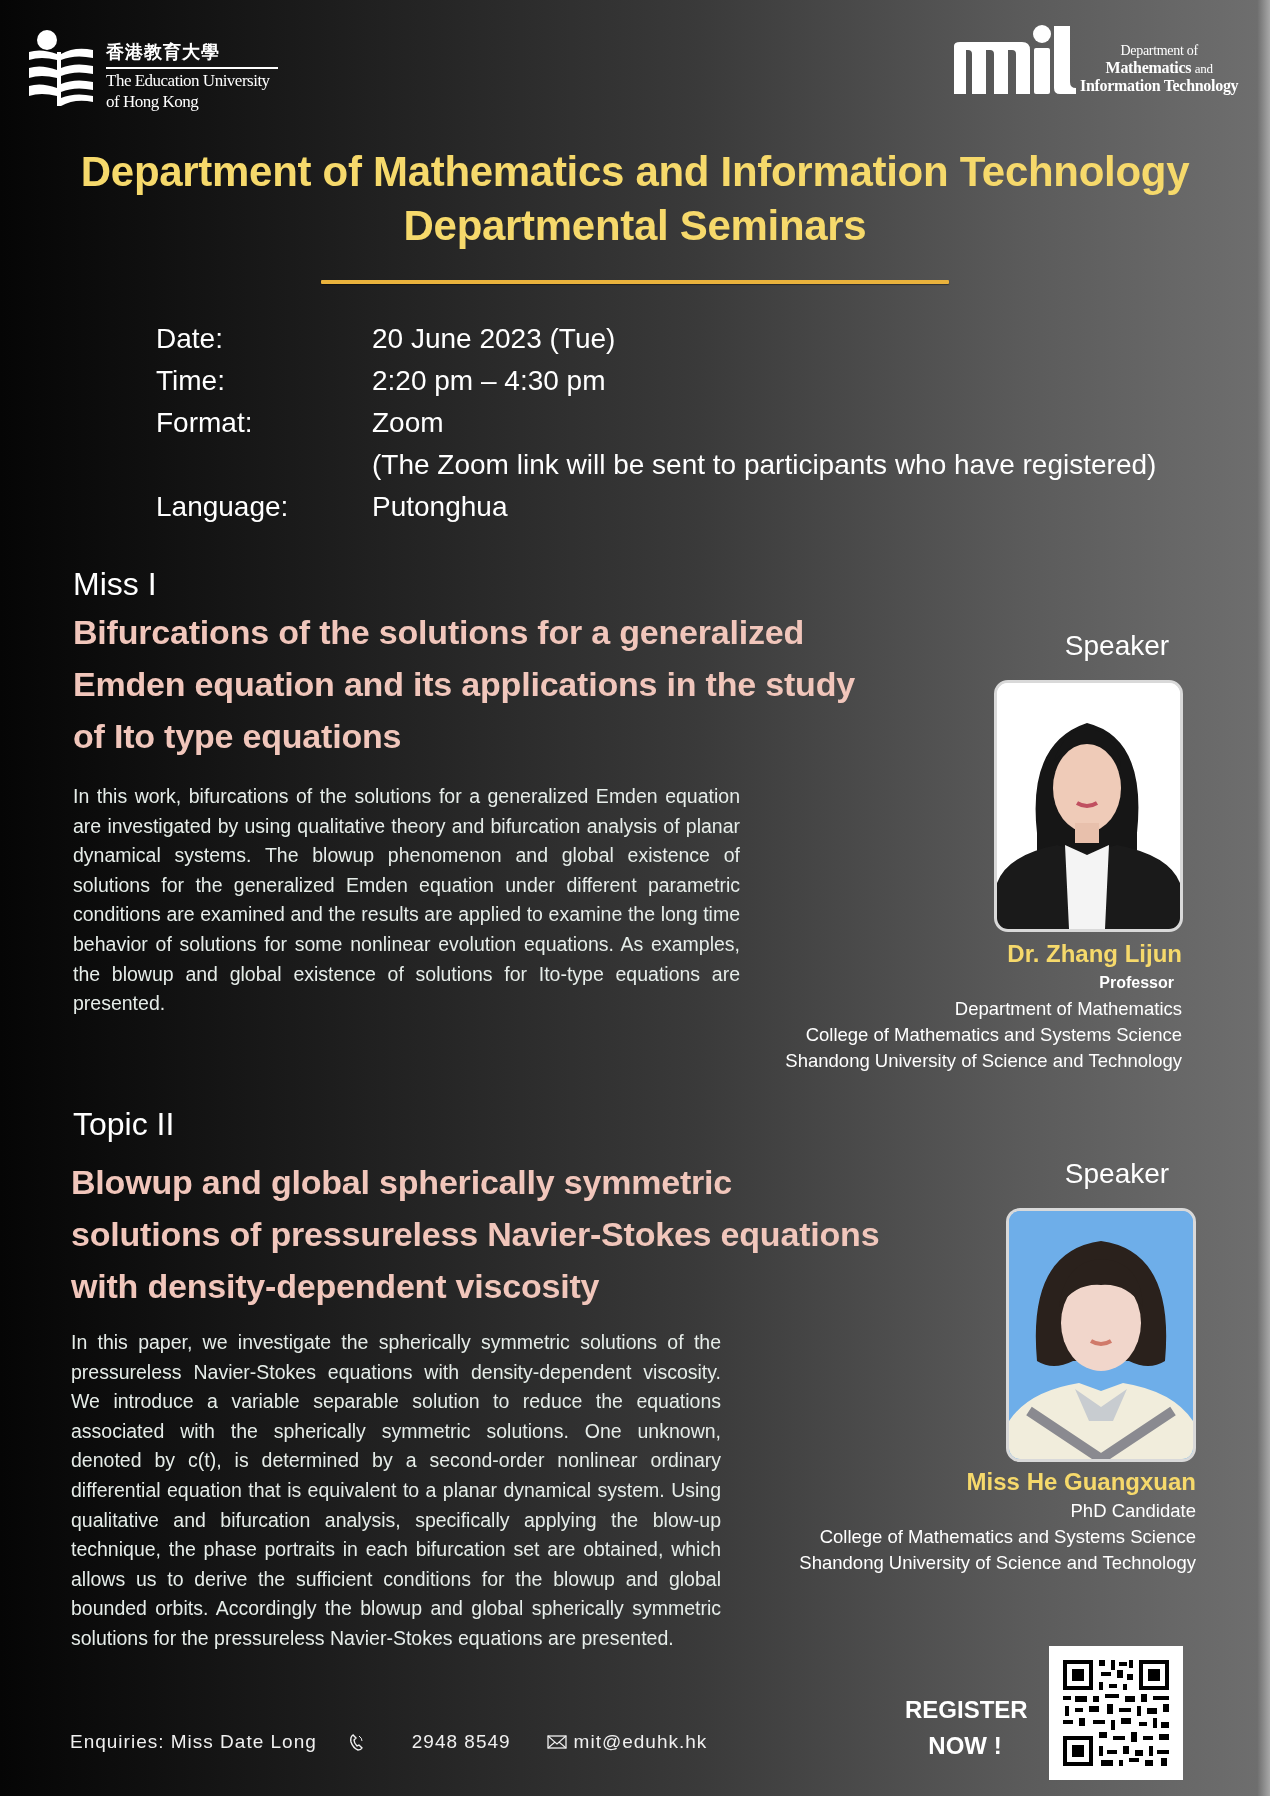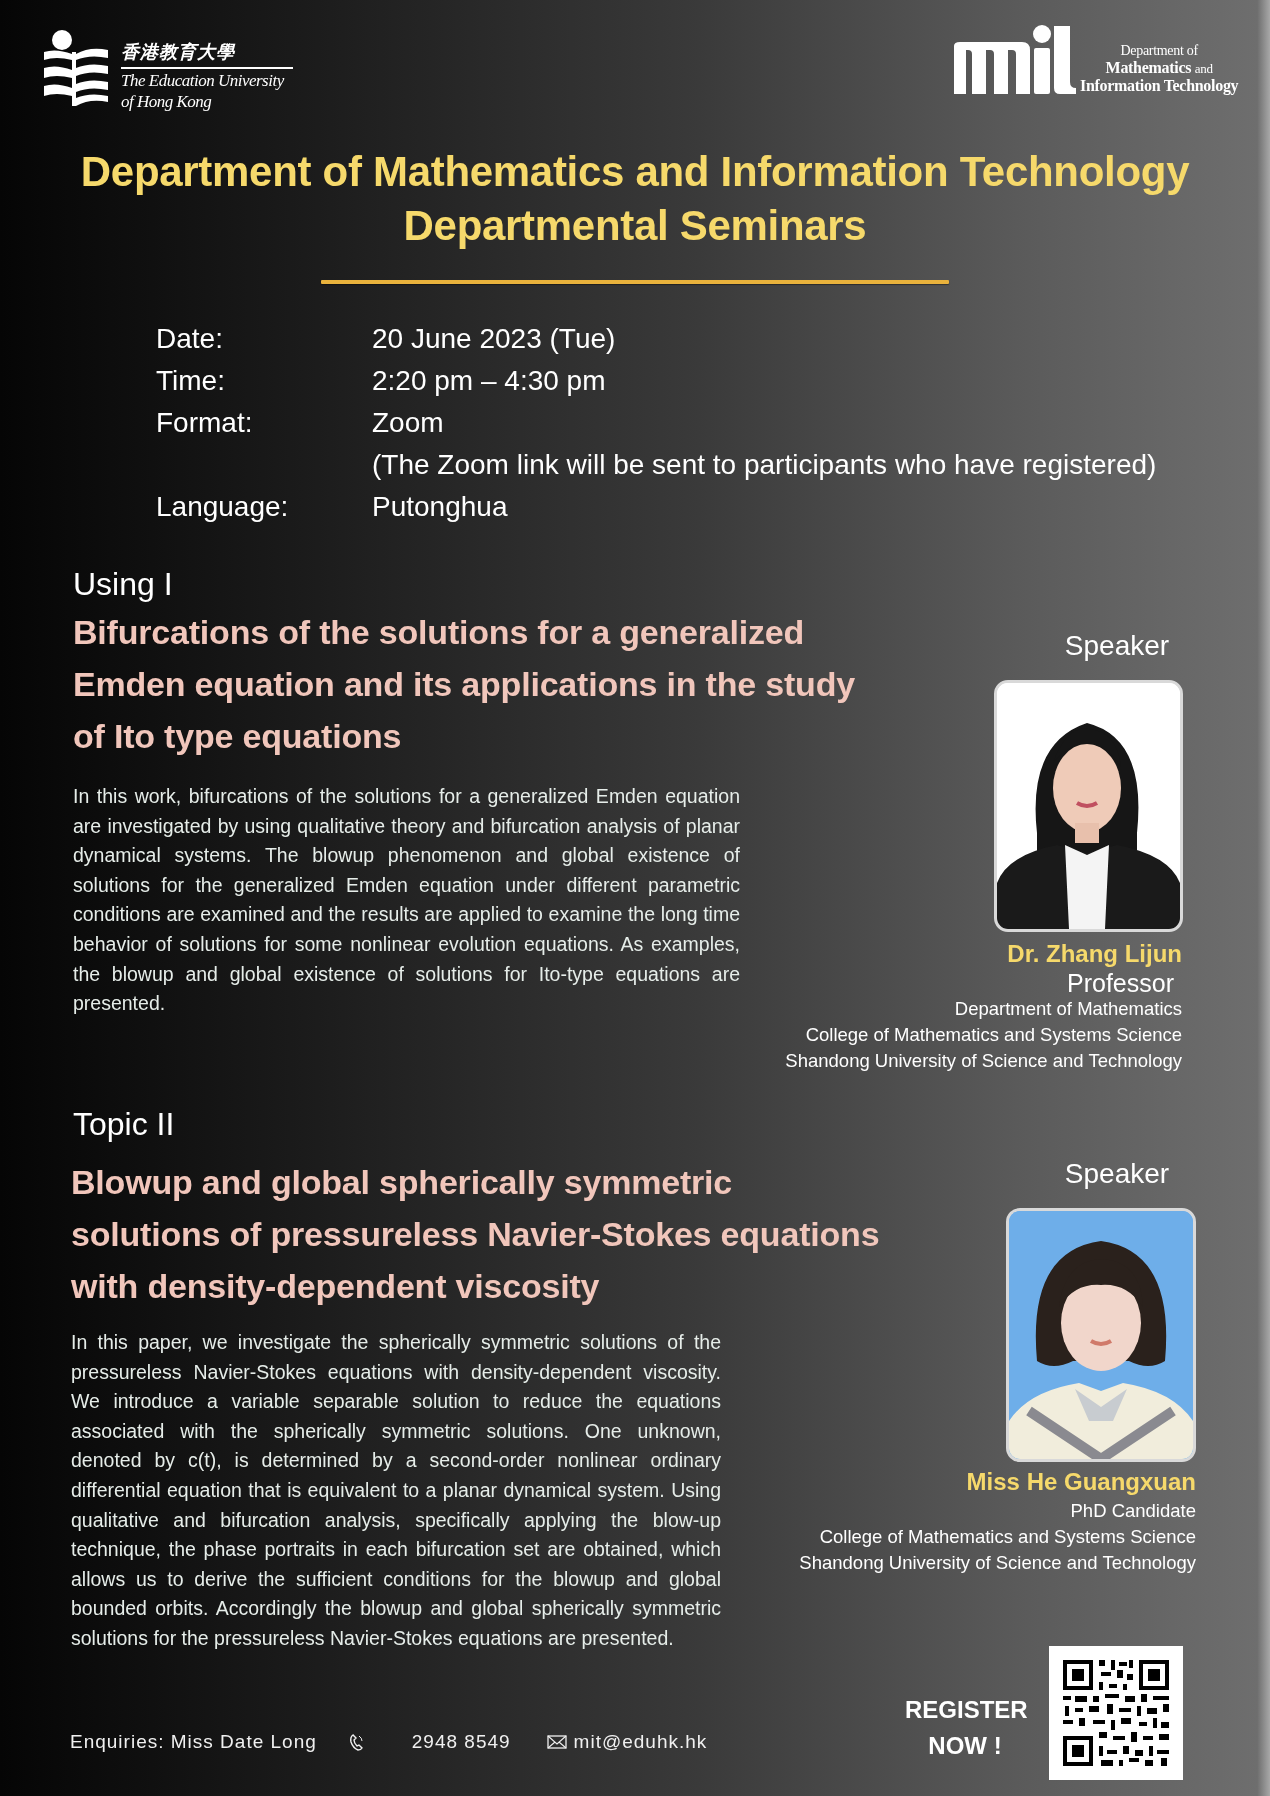--- a/index.html
+++ b/index.html
@@ -6,21 +6,21 @@
   body { width:1270px; height:1796px; overflow:hidden; }
   .poster {
     position:relative; width:1270px; height:1796px;
     background: linear-gradient(90deg, #050505 0%, #1c1c1c 25%, #3a3a3a 55%, #5a5a5a 80%, #6e6e6e 99%, #a8a8a8 100%);
     font-family:"Liberation Sans", "DejaVu Sans", sans-serif;
     color:#fff;
   }
   .abs { position:absolute; }
 
   
-  .eduhk-logo { left:42px; top:28px; width:260px; height:80px;font-style:italic; }
+  .eduhk-logo { left:27px; top:28px; width:260px; height:80px; }
   .eduhk-mark { position:absolute; left:0; top:0; width:68px; height:80px; }
   .eduhk-text { position:absolute; left:79px; top:12px; width:200px; }
   .eduhk-zh { font-family:"DejaVu Serif", serif; font-size:18px; font-weight:bold; letter-spacing:1px; color:#fff; border-bottom:2px solid #fff; padding-bottom:3px; width:172px; }
   .eduhk-en { font-family:"Liberation Serif", serif; font-size:17px; line-height:18px; color:#fff; margin-top:3px; letter-spacing:-0.5px; }
 
   
   .mit-logo { left:952px; top:24px; width:310px; height:76px;text-align:center; }
   .mit-mark { position:absolute; left:0; top:0; width:125px; height:72px; }
   .mit-text { position:absolute; left:128px; top:18px; font-family:"Liberation Serif", serif; color:#fff; line-height:17px; letter-spacing:-0.3px; }
   .mit-t1 { font-size:14px; }
@@ -42,21 +42,21 @@
 
   
   .topic-label { left:73px; font-size:32px; color:#fff; }
   .topic-title { left:73px; font-weight:bold; font-size:34px; line-height:52px; color:#f1c6bb; letter-spacing:-0.2px; }
   .topic-abstract { left:73px; font-size:19.5px; line-height:29.6px; color:#e6ede9; text-align:justify; text-align-last:left; }
 
   .speaker-heading { font-size:28px; color:#fff; text-align:center; width:200px; }
   .photo { border-radius:14px; border:3px solid #d9d9d9; overflow:hidden; box-sizing:border-box; }
   .speaker-info { right:88px; text-align:right; color:#fff; font-size:18.5px; line-height:26px; }
   .speaker-name { color:#f6d96b; font-weight:bold; font-size:24px; line-height:32px; }
-  .speaker-role { font-weight:normal; font-size:25px; }
+  .speaker-role { font-weight:bold; font-size:16px; }
 
   
   .footer { left:70px; top:1731px; font-size:19px; color:#f0f0f0; letter-spacing:1px; display:flex; align-items:center; }
   .footer span { display:inline-flex; align-items:center; }
   .register { left:905px; top:1692px; width:120px; text-align:center; font-weight:bold; font-size:24px; line-height:36px; color:#fff; }
   .qr { left:1049px; top:1646px; width:134px; height:134px; background:#fff; }
 </style>
 </head>
 <body>
 
@@ -115,21 +115,21 @@
     <div class="info-row">
       <div class="info-label"></div>
       <div class="info-val">(The Zoom link will be sent to participants who have registered)</div>
     </div>
     <div class="info-row">
       <div class="info-label">Language:</div>
       <div class="info-val">Putonghua</div>
     </div>
   </div>
 
-  <div class="abs topic-label" style="top:566px;">Using I</div>
+  <div class="abs topic-label" style="top:566px;">Miss I</div>
   <div class="abs topic-title" style="top:606px;">
     <div>Bifurcations of the solutions for a generalized</div>
     <div>Emden equation and its applications in the study</div>
     <div>of Ito type equations</div>
   </div>
   <div class="abs topic-abstract" style="top:782px; width:667px;">In this work, bifurcations of the solutions for a generalized Emden equation are investigated by using qualitative theory and bifurcation analysis of planar dynamical systems. The blowup phenomenon and global existence of solutions for the generalized Emden equation under different parametric conditions are examined and the results are applied to examine the long time behavior of solutions for some nonlinear evolution equations. As examples, the blowup and global existence of solutions for Ito-type equations are presented.</div>
 
   <div class="abs speaker-heading" style="left:1017px; top:630px;">Speaker</div>
   <div class="abs photo" style="left:994px; top:680px; width:189px; height:252px; background:#fff;">
     <svg width="183" height="246" viewBox="0 0 183 246">

